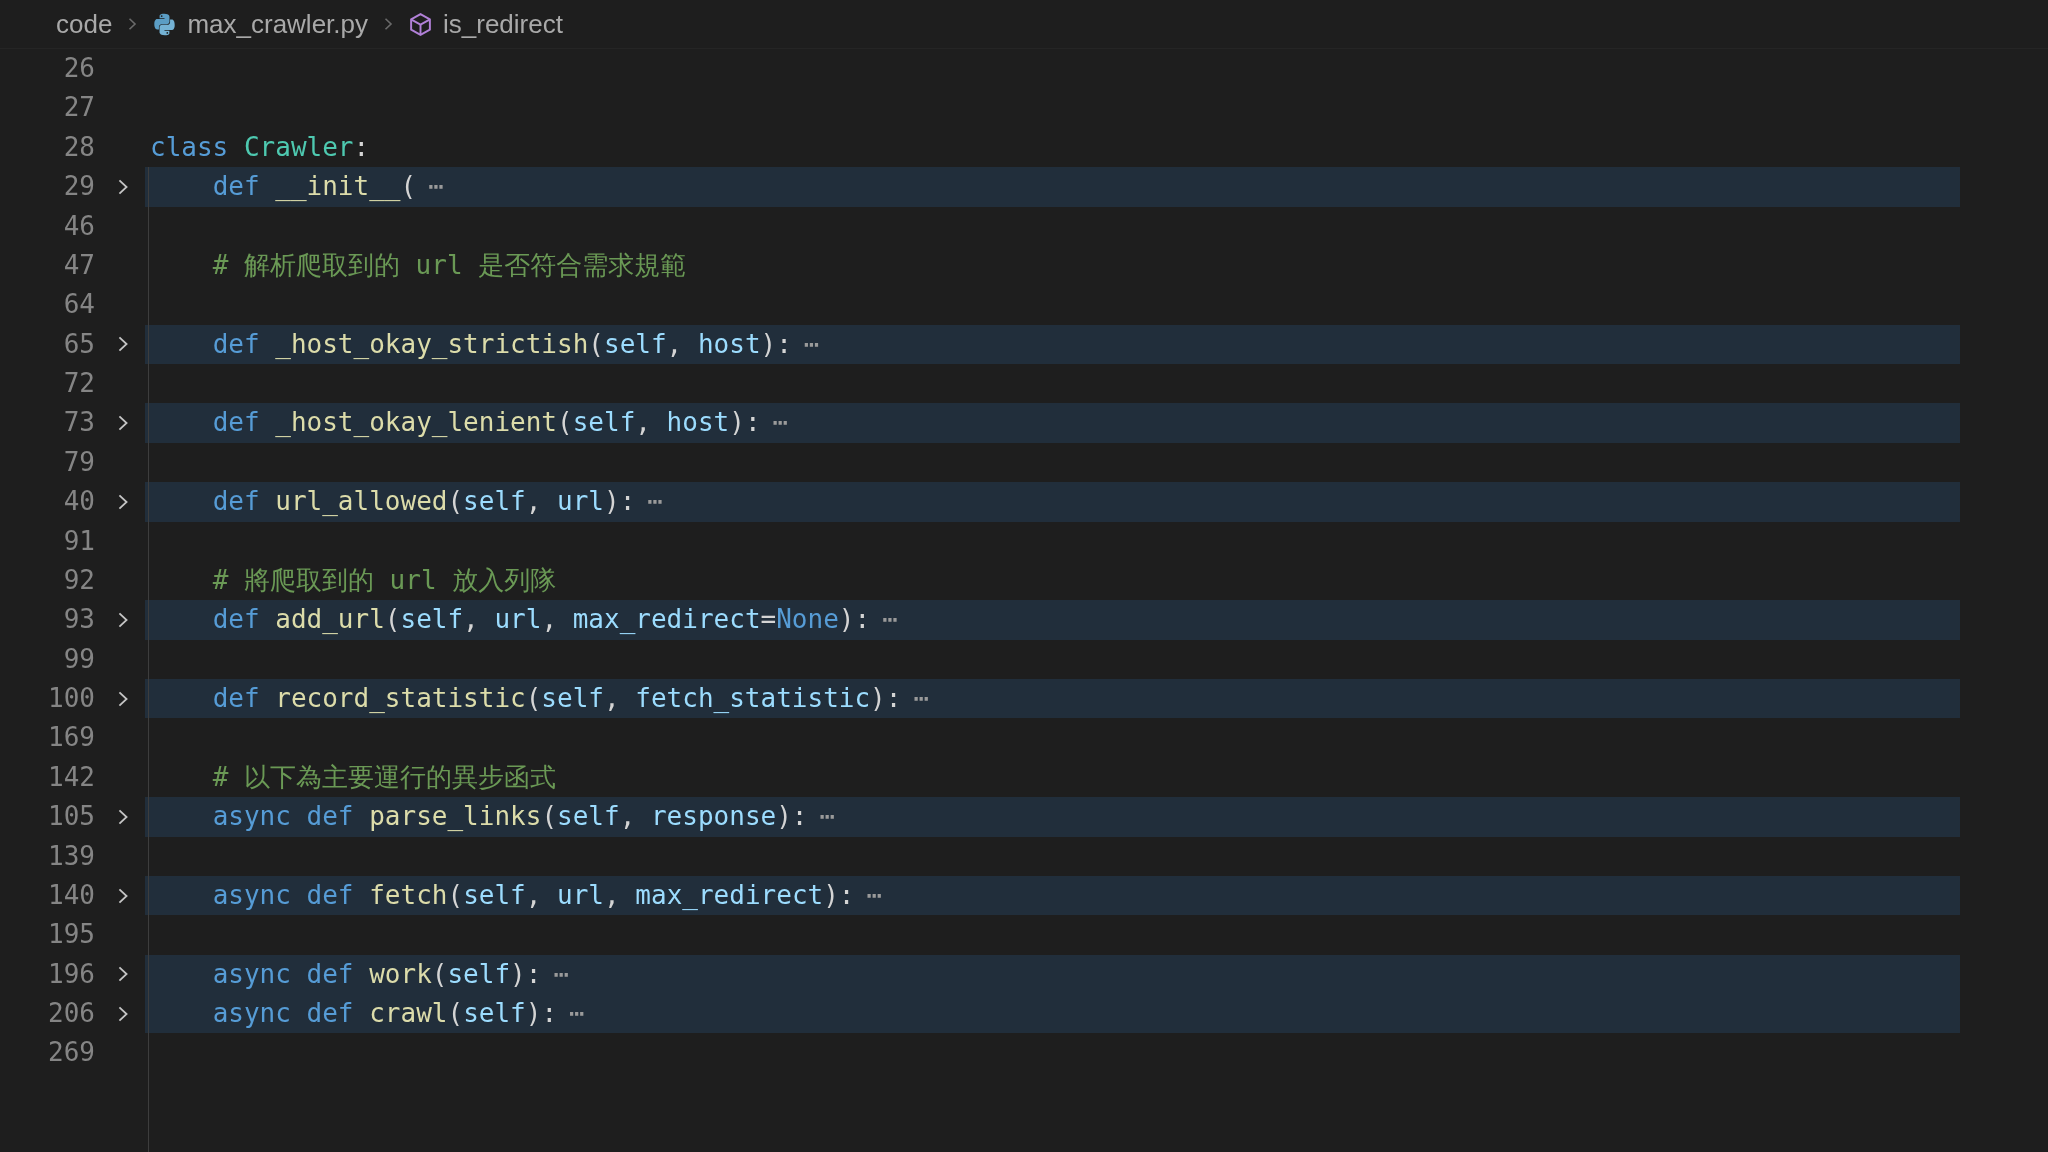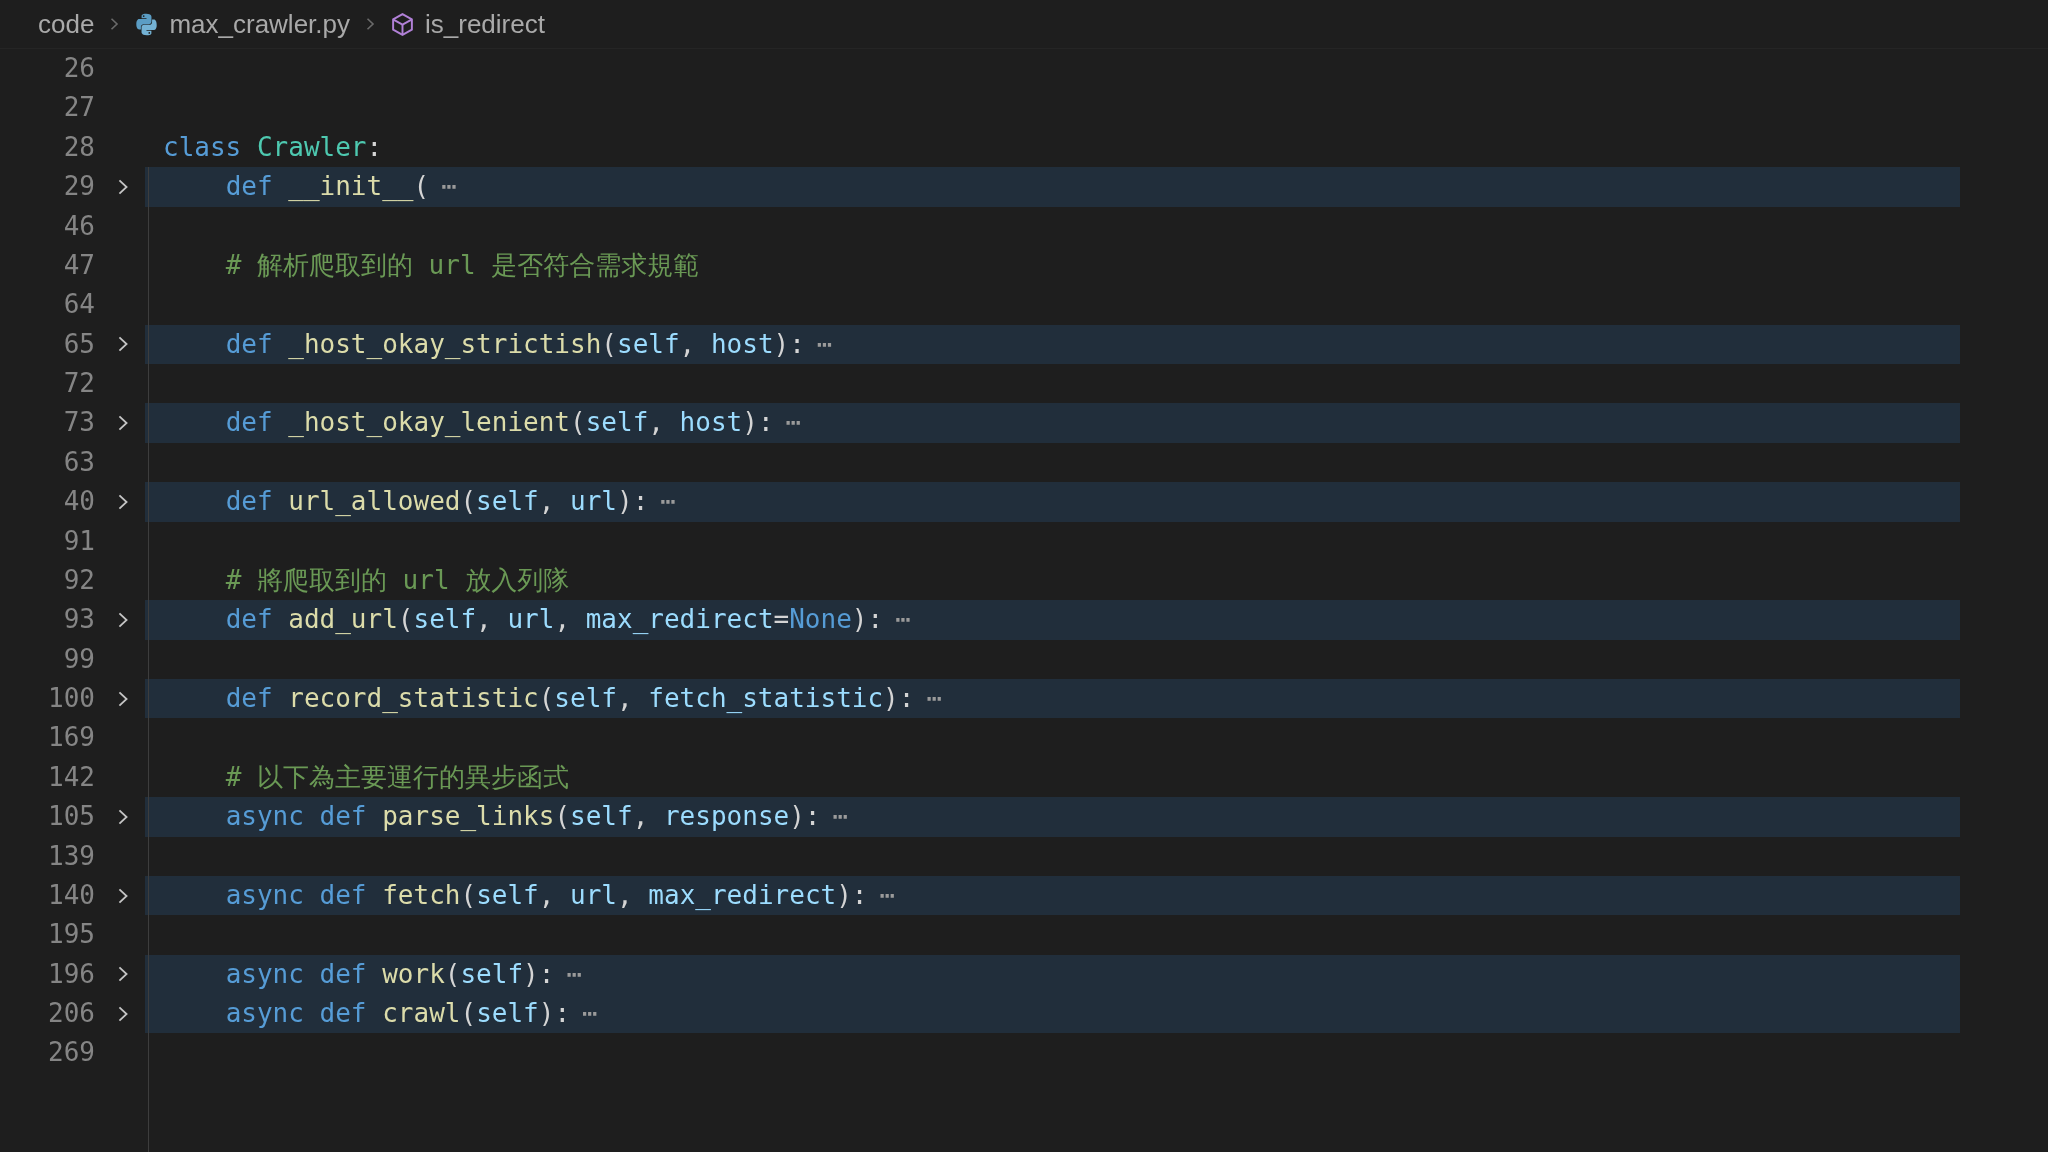--- a/index.html
+++ b/index.html
@@ -4,21 +4,21 @@
 <style>
   html,body{margin:0;padding:0;}
   body{
     width:2048px;height:1152px;overflow:hidden;
     background:var(--bg,#1e1e1e);
     font-family:"Liberation Sans", sans-serif;
   }
   
   .breadcrumb{
     height:49px;display:flex;align-items:center;
-    padding-left:38px;gap:10px;
+    padding-left:56px;gap:10px;
     background:var(--bg,#1e1e1e);
     color:var(--crumb-fg,#a9a9a9);
     font-size:26px;
     border-bottom:1px solid rgba(255,255,255,0.03);
     box-sizing:border-box;
   }
   .crumb{display:flex;align-items:center;gap:10px;cursor:pointer;}
   .crumb-label{white-space:nowrap;}
   .sep{display:flex;align-items:center;}
   
@@ -39,21 +39,21 @@
     position:relative;z-index:2;user-select:none;
   }
   .gutter-fold{
     width:55px;flex:0 0 55px;display:flex;align-items:center;justify-content:center;
     position:relative;z-index:2;cursor:pointer;
   }
   .codeline{
     white-space:pre;
     font:26px/39.38px "DejaVu Sans Mono","DejaVu Sans", monospace;
     color:var(--pun,#d4d4d4);
-    position:relative;z-index:2;flex:1;cursor:text;margin-left:13px;
+    position:relative;z-index:2;flex:1;cursor:text;
   }
   .tok-kw {color:var(--kw,#569cd6);}
   .tok-fn {color:var(--fn,#dcdcaa);}
   .tok-cls{color:var(--cls,#4ec9b0);}
   .tok-var{color:var(--var,#9cdcfe);}
   .tok-pun{color:var(--pun,#d4d4d4);}
   .tok-com{color:var(--com,#6a9955);}
   .fold-ellipsis{
     color:var(--ellipsis,#9a9a9a);margin-left:12px;cursor:pointer;
     font-family:"DejaVu Sans Mono","DejaVu Sans", monospace;
@@ -159,21 +159,21 @@
         <div class="hl-bg"></div>
         <div class="gutter-num">73</div>
         <div class="gutter-fold">
           <svg width="26" height="26" viewBox="0 0 16 16">
             <path d="M5.8 3.9 L10.2 8 L5.8 12.1" stroke="#c5c5c5" stroke-width="1.1" fill="none"></path>
           </svg>
         </div>
         <div class="codeline"><span class="tok-pun">    </span><span class="tok-kw">def</span><span class="tok-pun"> </span><span class="tok-fn">_host_okay_lenient</span><span class="tok-pun">(</span><span class="tok-var">self</span><span class="tok-pun">, </span><span class="tok-var">host</span><span class="tok-pun">):</span><span class="fold-ellipsis">⋯</span></div>
       </div>
       <div class="row">
-        <div class="gutter-num">63</div>
+        <div class="gutter-num">79</div>
         <div class="gutter-fold"></div>
         <div class="codeline"></div>
       </div>
       <div class="row">
         <div class="hl-bg"></div>
         <div class="gutter-num">40</div>
         <div class="gutter-fold">
           <svg width="26" height="26" viewBox="0 0 16 16">
             <path d="M5.8 3.9 L10.2 8 L5.8 12.1" stroke="#c5c5c5" stroke-width="1.1" fill="none"></path>
           </svg>

